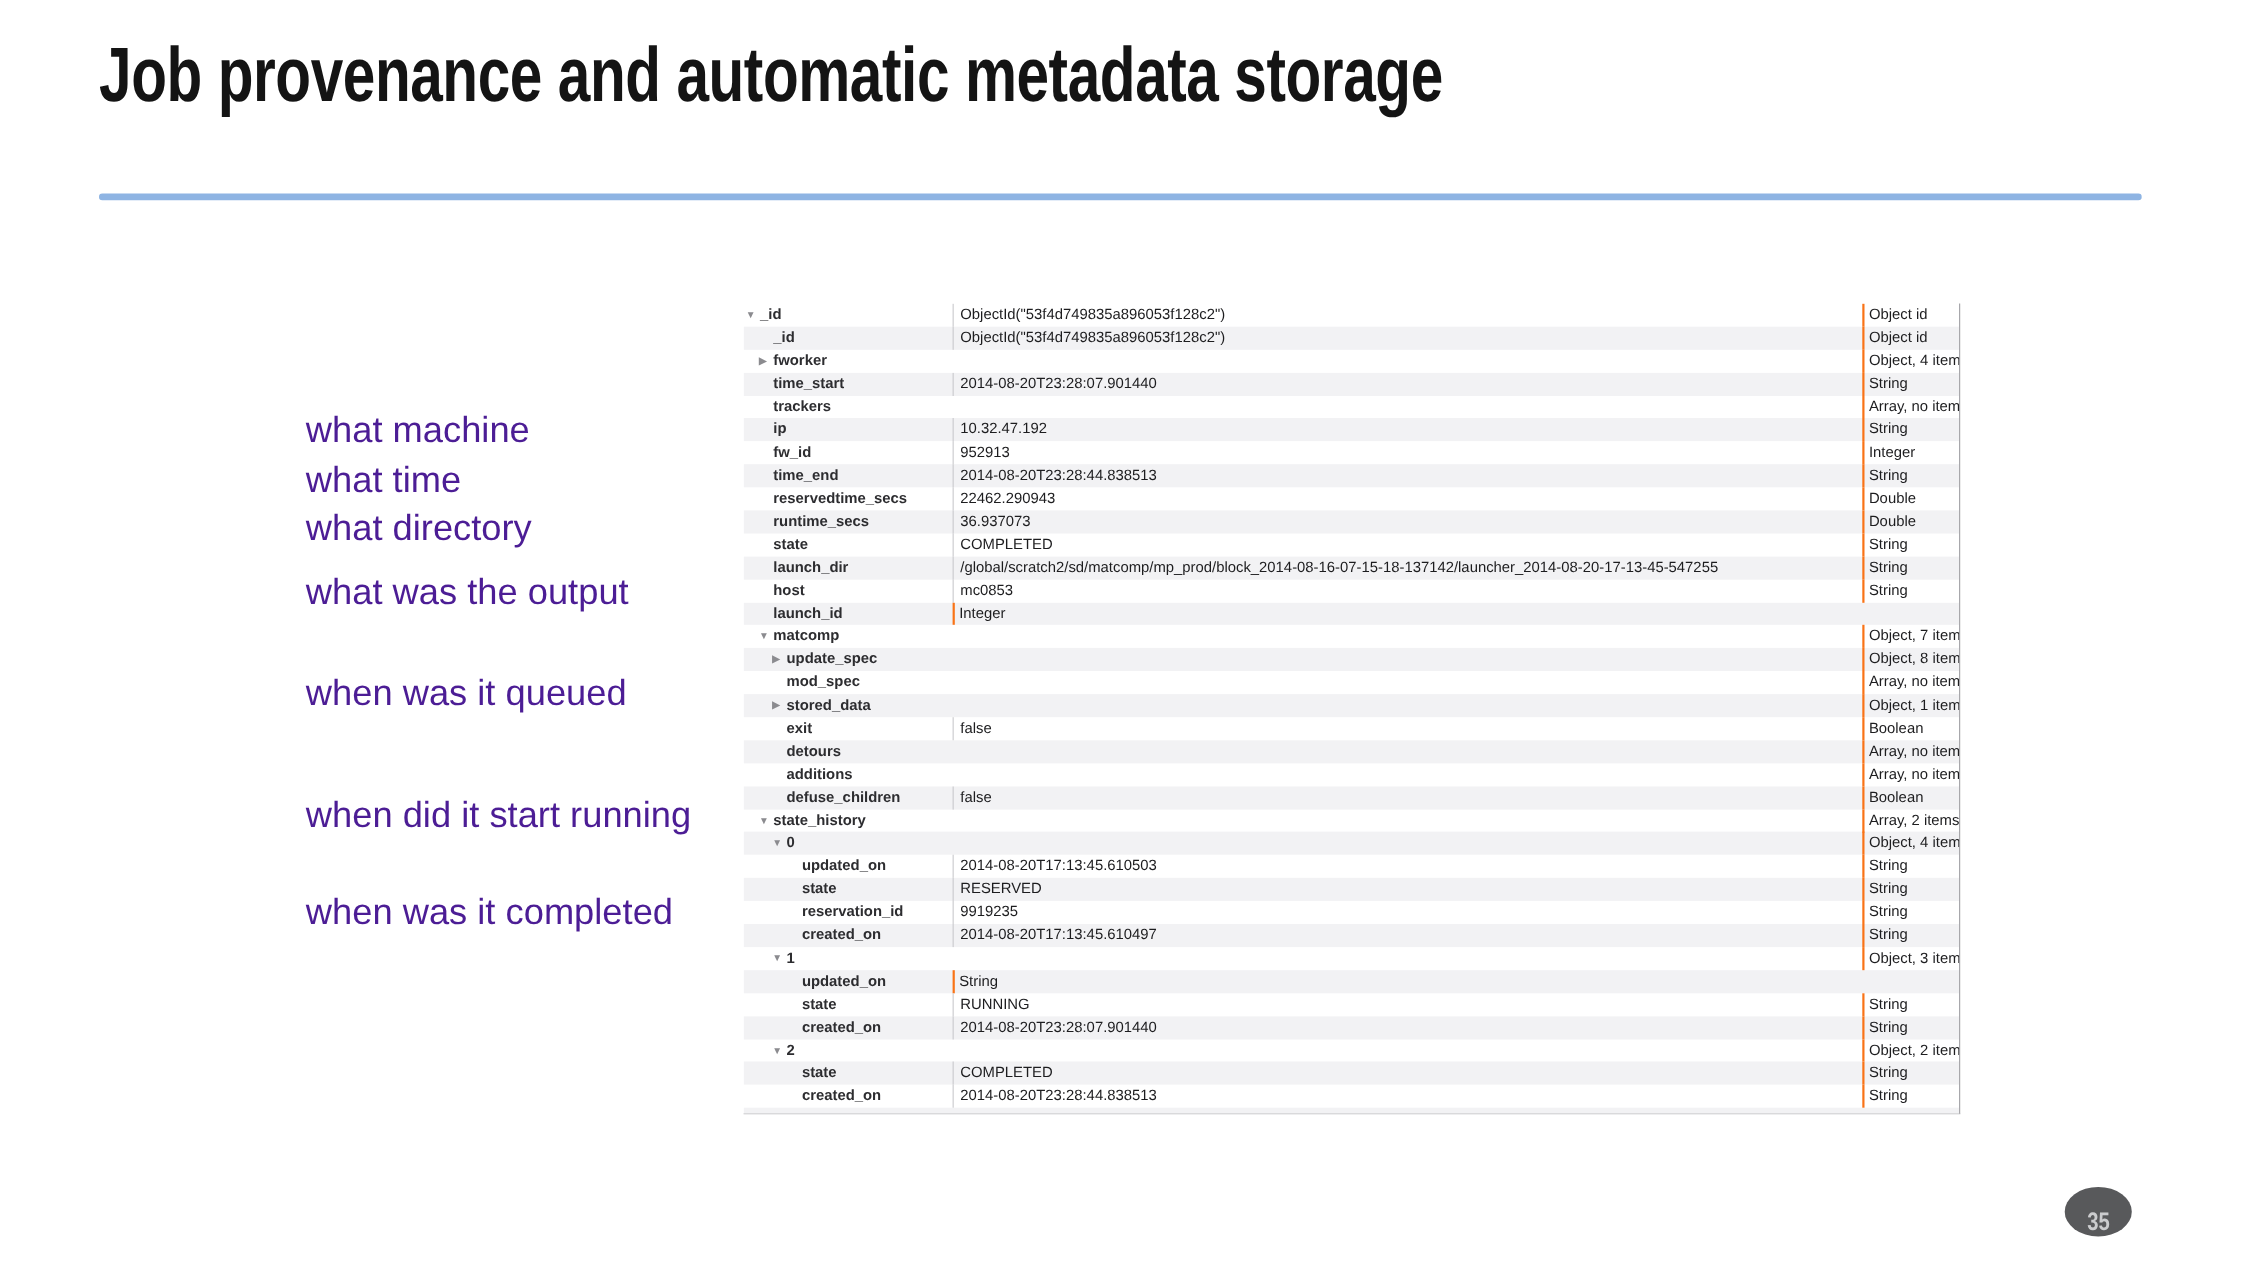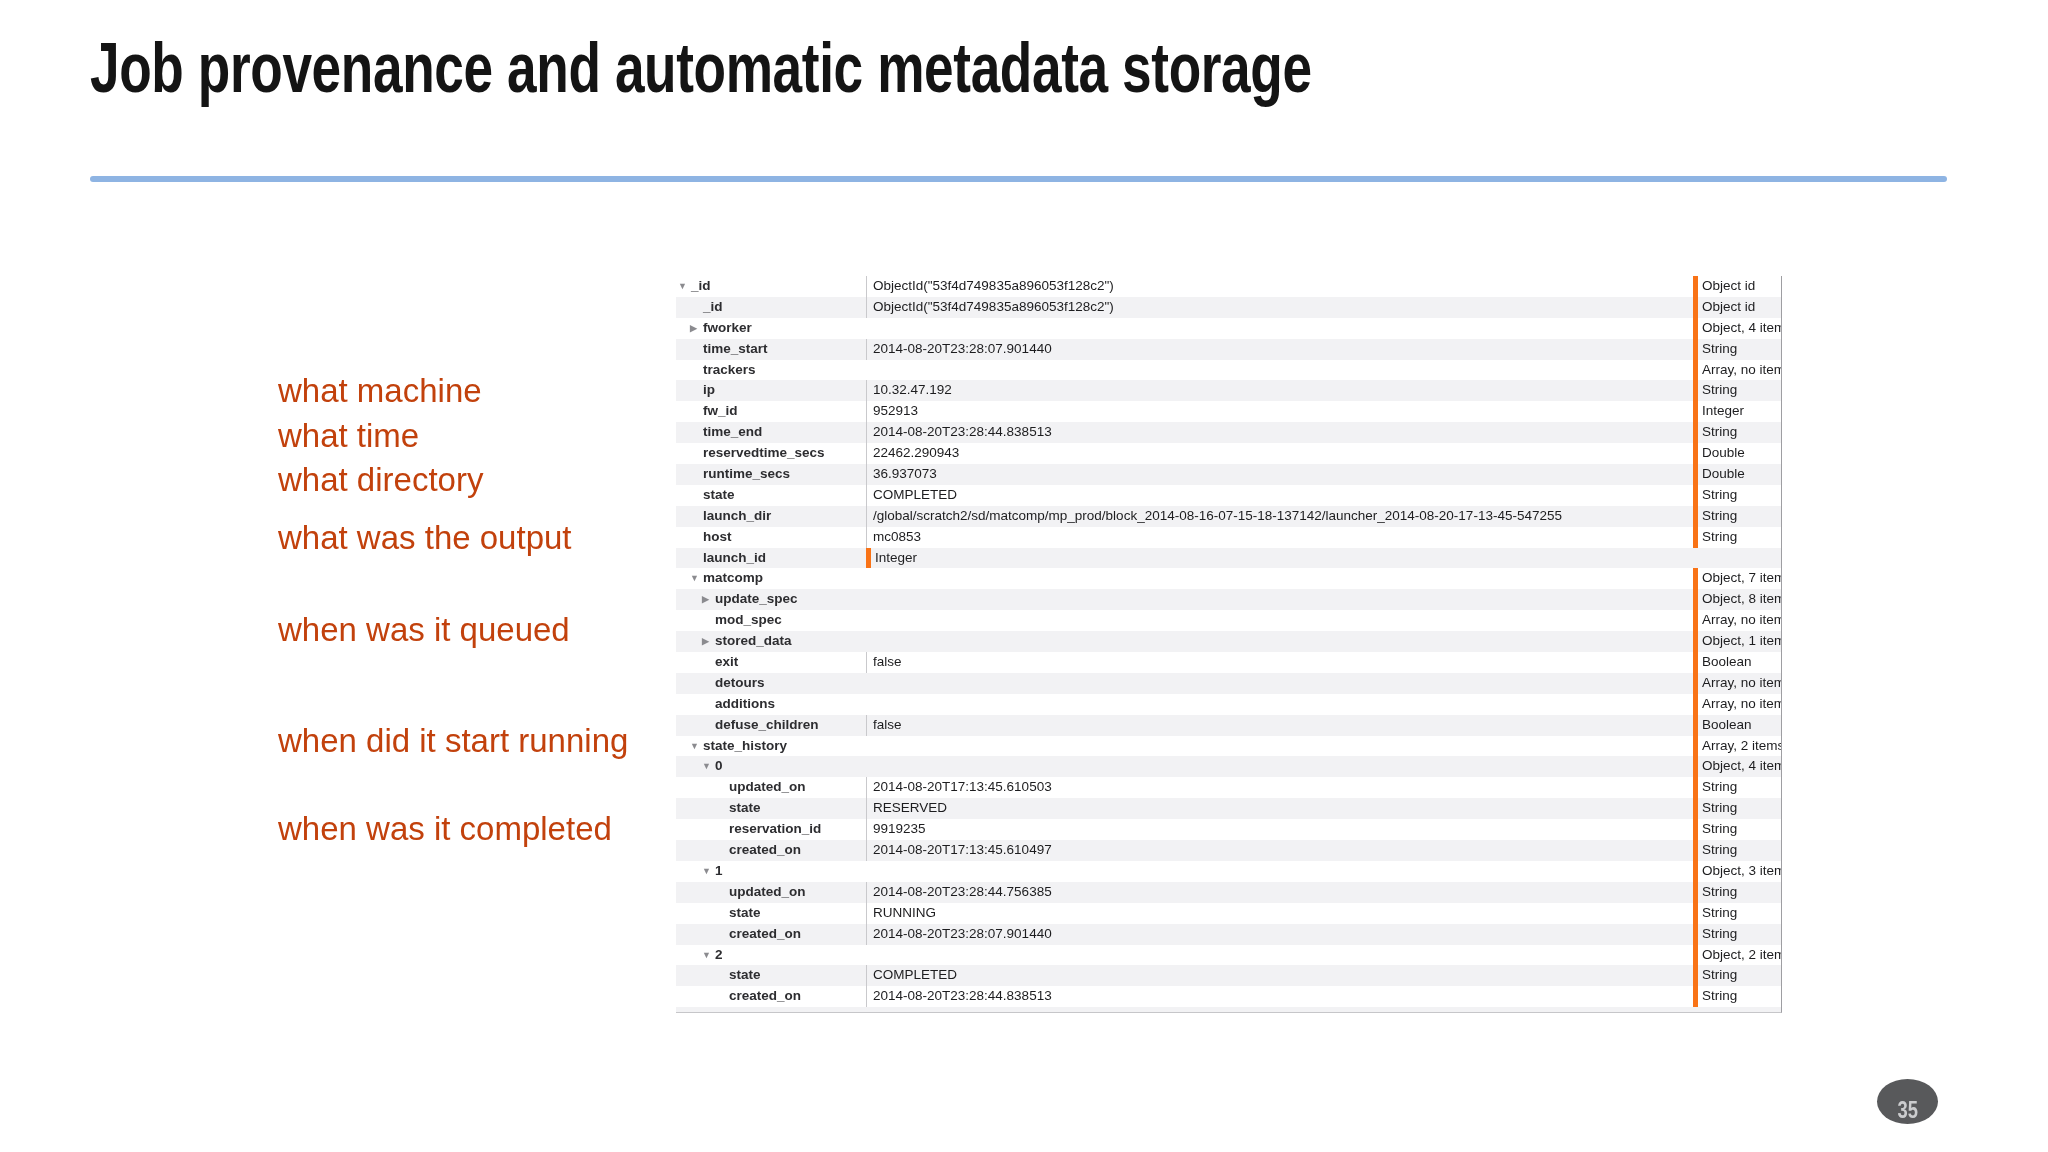--- a/index.html
+++ b/index.html
@@ -13,21 +13,21 @@
     transform:scaleX(0.76); transform-origin:0 0;
     white-space:nowrap; letter-spacing:-0.5px;
   }
   .title-divider {
     position:absolute; left:90px; top:176px; width:1857px; height:6px;
     background:#8eb4e3; border-radius:3px;
   }
   .questions { position:absolute; left:278px; top:0; width:440px; }
   .q {
     position:absolute; left:0; white-space:nowrap;
-    font-size:33px; color:#c2410c; line-height:36px;
+    font-size:33px; color:#4c1d95; line-height:36px;
   }
   .q:nth-of-type(1){ top:373px; }
   .q:nth-of-type(2){ top:418px; }
   .q:nth-of-type(3){ top:462px; }
   .q:nth-of-type(4){ top:520px; }
   .q:nth-of-type(5){ top:612px; }
   .q:nth-of-type(6){ top:723px; }
   .q:nth-of-type(7){ top:811px; }
 
   .viewer {
@@ -53,21 +53,21 @@
   .tri {
     flex:0 0 13px; width:13px; font-size:9px; color:#8b8b8f;
     display:inline-block; text-align:left;
   }
   .cell-value {
     flex:0 0 820px; width:820px; overflow:hidden; box-sizing:content-box;
     border-left:1px solid #c9c9cc; padding-left:6px;
   }
   .cell-type {
     flex:0 0 83px; width:83px; overflow:hidden; box-sizing:content-box;
-    border-left:5px solid #f97316; padding-left:4px;
+    border-left:2px solid #f97316; padding-left:4px;
   }
   .page-badge {
     position:absolute; left:1877px; top:1079px; width:61px; height:45px;
     border-radius:50%; background:#58595b;
     display:flex; align-items:flex-end; justify-content:center;
   }
   .page-badge span {
     color:#cbccce; font-size:23px; font-weight:700;
     transform:scaleX(0.8);
   }
@@ -318,21 +318,20 @@
         <span>1</span>
       </div>
       <div class="cell-value"></div>
       <div class="cell-type">Object, 3 items</div>
     </div>
     <div class="row">
       <div class="cell-key lvl3">
         <span class="tri"></span>
         <span>updated_on</span>
       </div>
-      <div class="cell-value">2014-08-20T23:28:44.756385</div>
       <div class="cell-type">String</div>
     </div>
     <div class="row">
       <div class="cell-key lvl3">
         <span class="tri"></span>
         <span>state</span>
       </div>
       <div class="cell-value">RUNNING</div>
       <div class="cell-type">String</div>
     </div>

